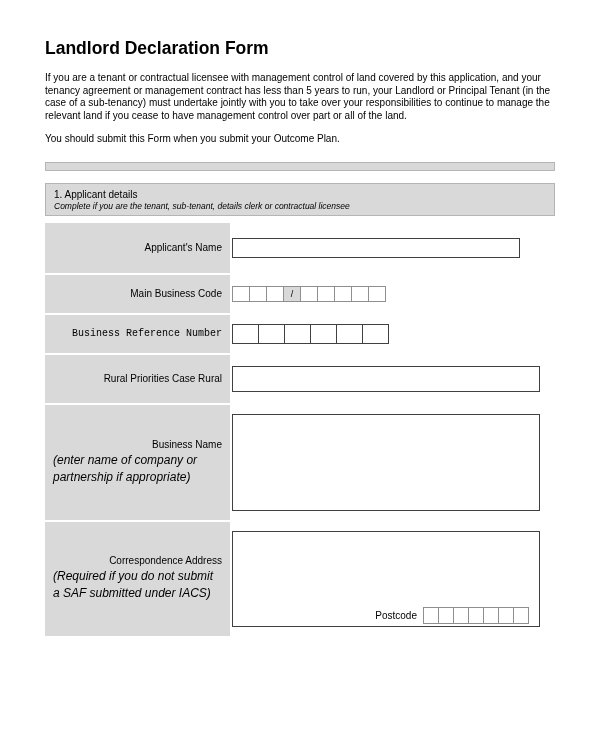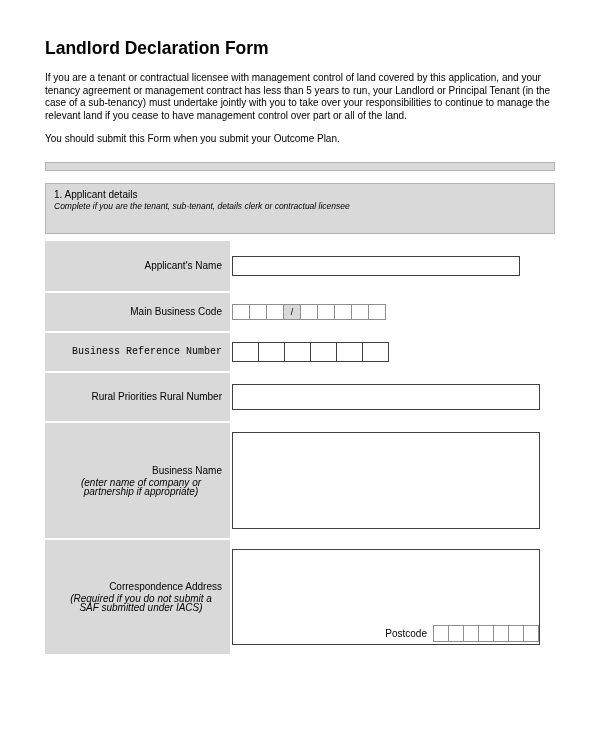--- a/index.html
+++ b/index.html
@@ -16,34 +16,34 @@
 
   p.intro { font-size: 10px; line-height: 12.5px; margin: 0 0 11px 0; }
 
   .divider-bar {
     height: 9px; background: #d9d9d9; border: 1px solid #b5b5b5;
     margin: 16px 0 12px 0;
   }
 
   .section-header {
     background: #d9d9d9; border: 1px solid #b5b5b5;
-    padding: 5px 8px 22px 8px; margin-bottom: 7px;
+    padding: 5px 8px 4px 8px; margin-bottom: 7px;
   }
   .sec-title { font-size: 10px; }
   .sec-sub { font-size: 8.5px; font-style: italic; margin-top: 1px; }
 
   .form-table { width: 510px; }
   .row { display: flex; margin-bottom: 2px; }
   .label-cell {
     width: 185px; background: #d9d9d9;
     display: flex; flex-direction: column; justify-content: center;
-    align-items: flex-end; text-align: center;
+    align-items: flex-end; text-align: left;
     padding: 4px 8px; font-size: 10px;
   }
-  .label-note { font-size: 10px; font-style: italic; margin-top: 2px; line-height: 9px; margin-left: 7px; }
+  .label-note { font-size: 12px; font-style: italic; margin-top: 2px; line-height: 17px; }
   .content-cell { flex: 1; display: flex; align-items: center; padding-left: 2px; }
 
   .input-box { background: #fff; border: 1px solid #404040; }
 
   .row-name { height: 50px; }
   .name-input { width: 288px; height: 20px; }
 
   .row-loc { height: 38px; }
   .cells-row { display: flex; }
   .cell { background: #fff; border: 1px solid #8f8f8f; margin-left: -1px; }
@@ -58,21 +58,21 @@
 
   .row-rpc { height: 48px; }
   .rpc-input { width: 308px; height: 26px; }
 
   .row-bn { height: 115px; }
   .bn-input { width: 308px; height: 97px; }
 
   .row-addr { height: 114px; }
   .addr-input { width: 308px; height: 96px; position: relative; }
   .postcode-row {
-    position: absolute; right: 0; bottom: 2px;
+    position: absolute; right: 10px; bottom: 2px;
     display: flex; align-items: center;
   }
   .pc-label { font-size: 10px; margin-right: 6px; }
   .pc-cell { width: 16px; height: 17px; }
 </style>
 </head>
 <body>
 
 <div class="page">
 
@@ -129,21 +129,21 @@
           <div class="cell brn-cell"></div>
           <div class="cell brn-cell"></div>
           <div class="cell brn-cell"></div>
           <div class="cell brn-cell"></div>
         </div>
       </div>
     </div>
 
     <div class="row row-rpc">
       <div class="label-cell">
-        <span>Rural Priorities Rural Number</span>
+        <span>Rural Priorities Case Rural</span>
       </div>
       <div class="content-cell">
         <div class="input-box rpc-input"></div>
       </div>
     </div>
 
     <div class="row row-bn">
       <div class="label-cell">
         <span>Business Name</span>
         <span class="label-note">(enter name of company or partnership if appropriate)</span>

